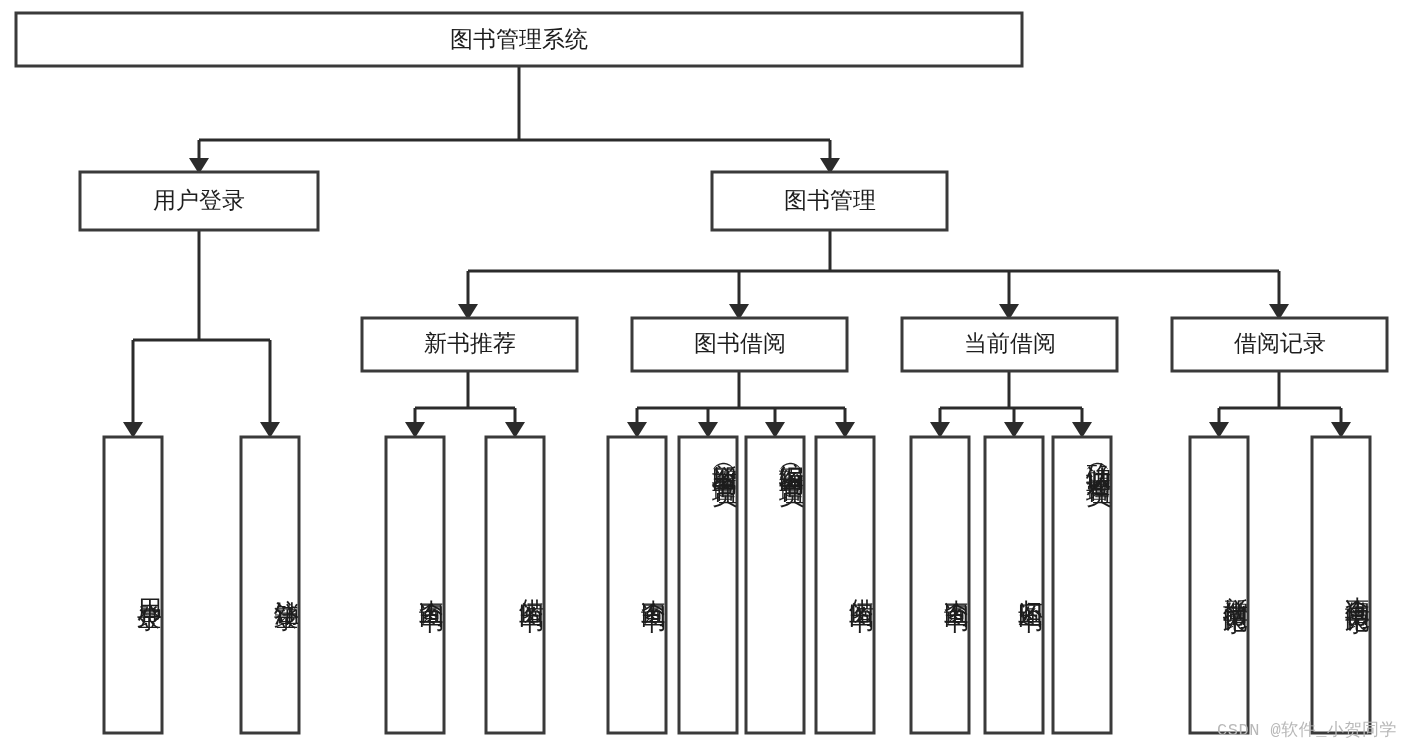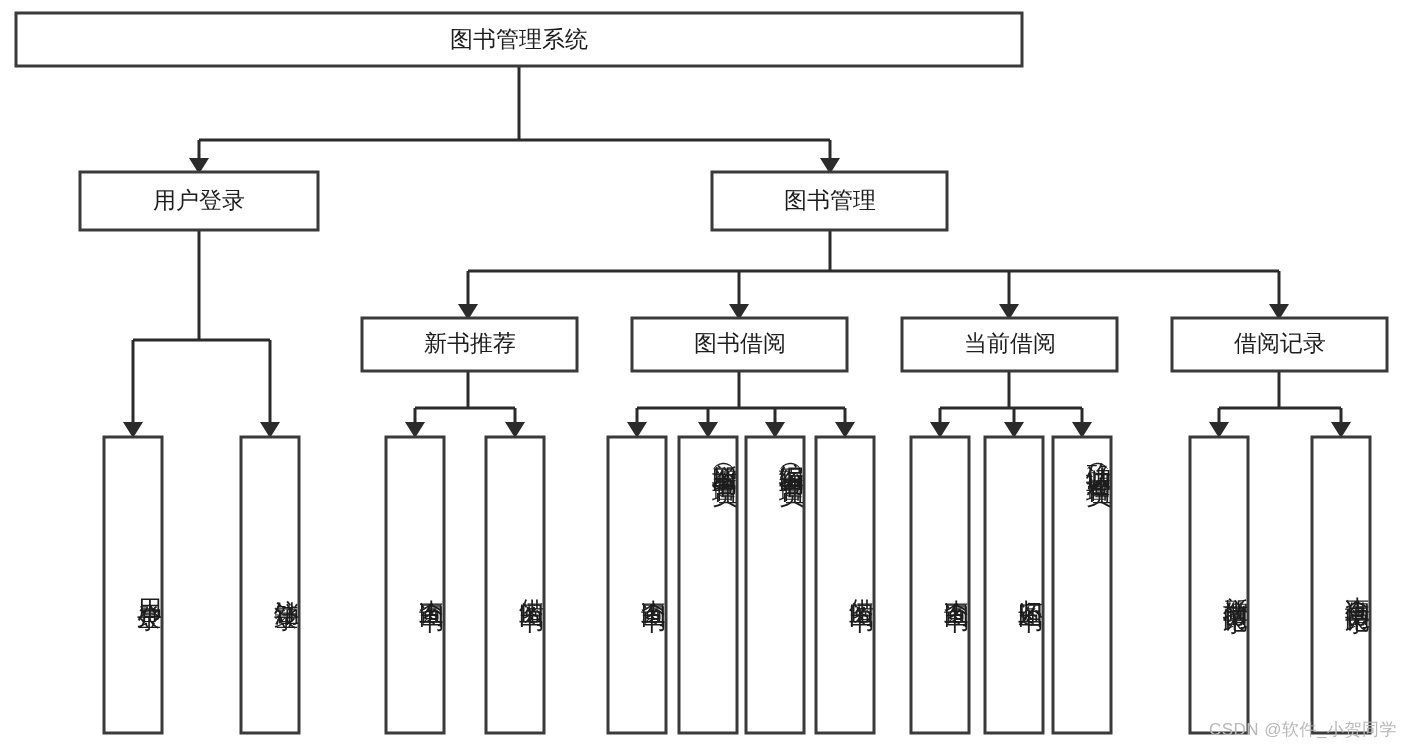--- a/index.html
+++ b/index.html
@@ -58,21 +58,21 @@
     color: #1d1d1d;
     letter-spacing: 3px;
     white-space: nowrap;
     text-align: center;
     pointer-events: none;
   }
   .watermark {
     position: absolute;
     right: 8px;
     bottom: 6px;
-    font-family: Liberation Sans, sans-serif;
+    font-family: Liberation Mono, monospace;
     font-size: 17px;
     color: #b8b8b8;
     letter-spacing: 0.5px;
     white-space: nowrap;
   }
 </style>
 </head>
 <body>
 
 <svg id="diagram" viewBox="0 0 1405 747">

